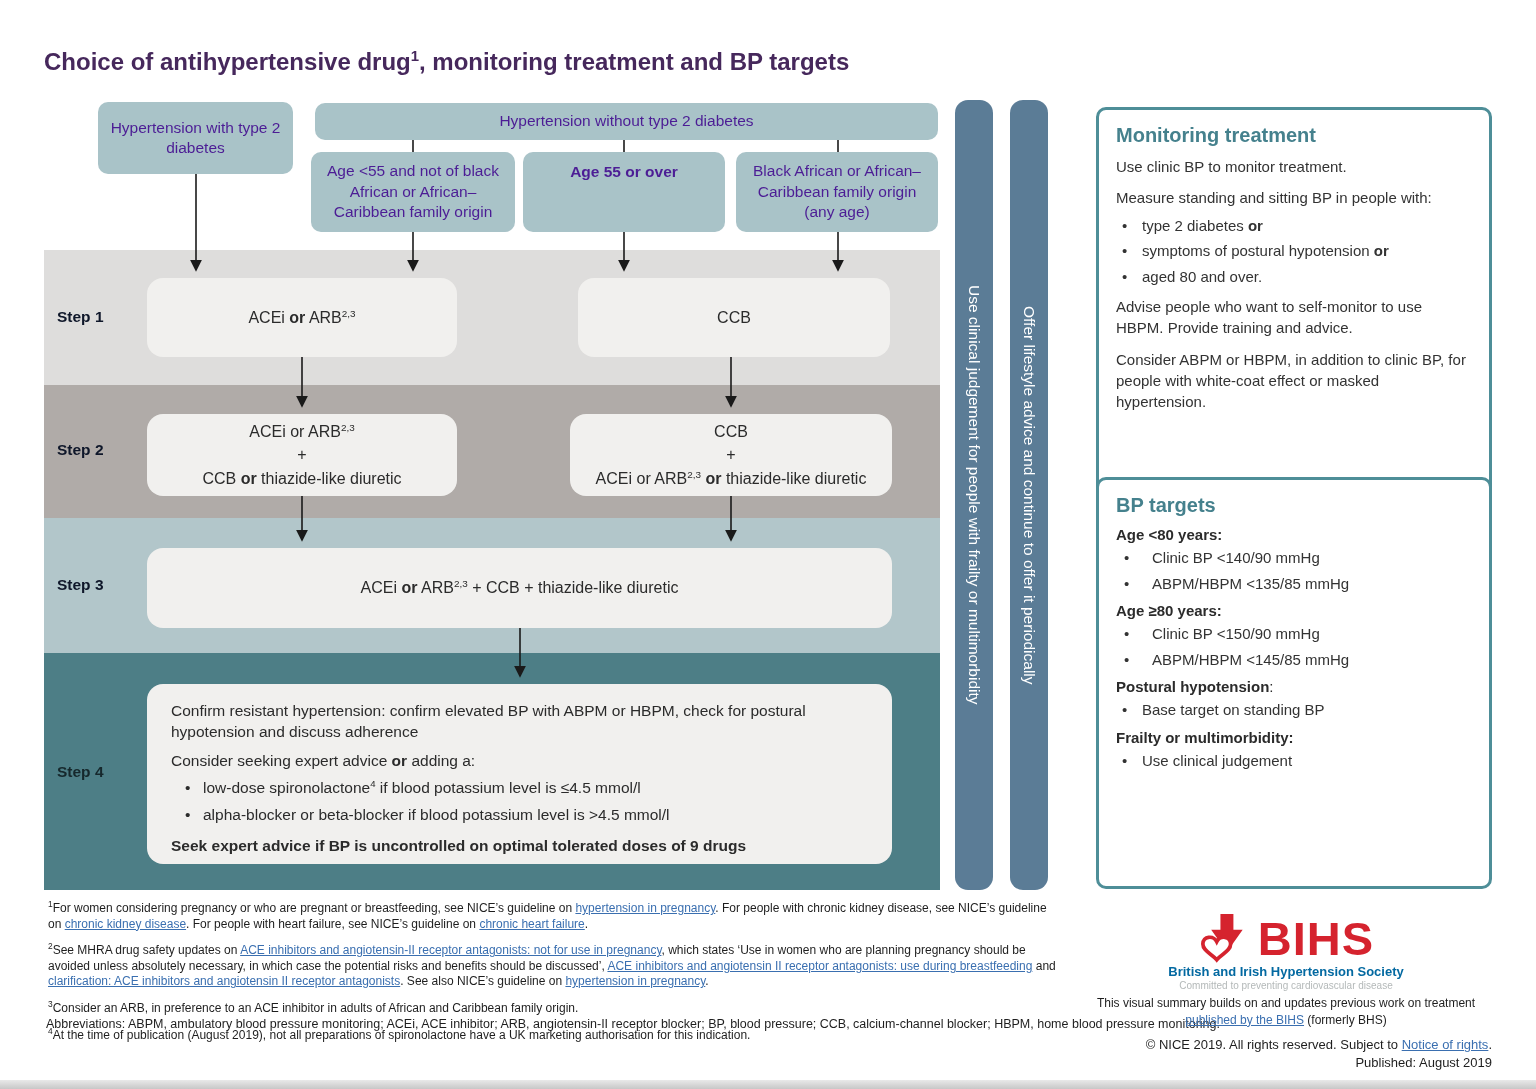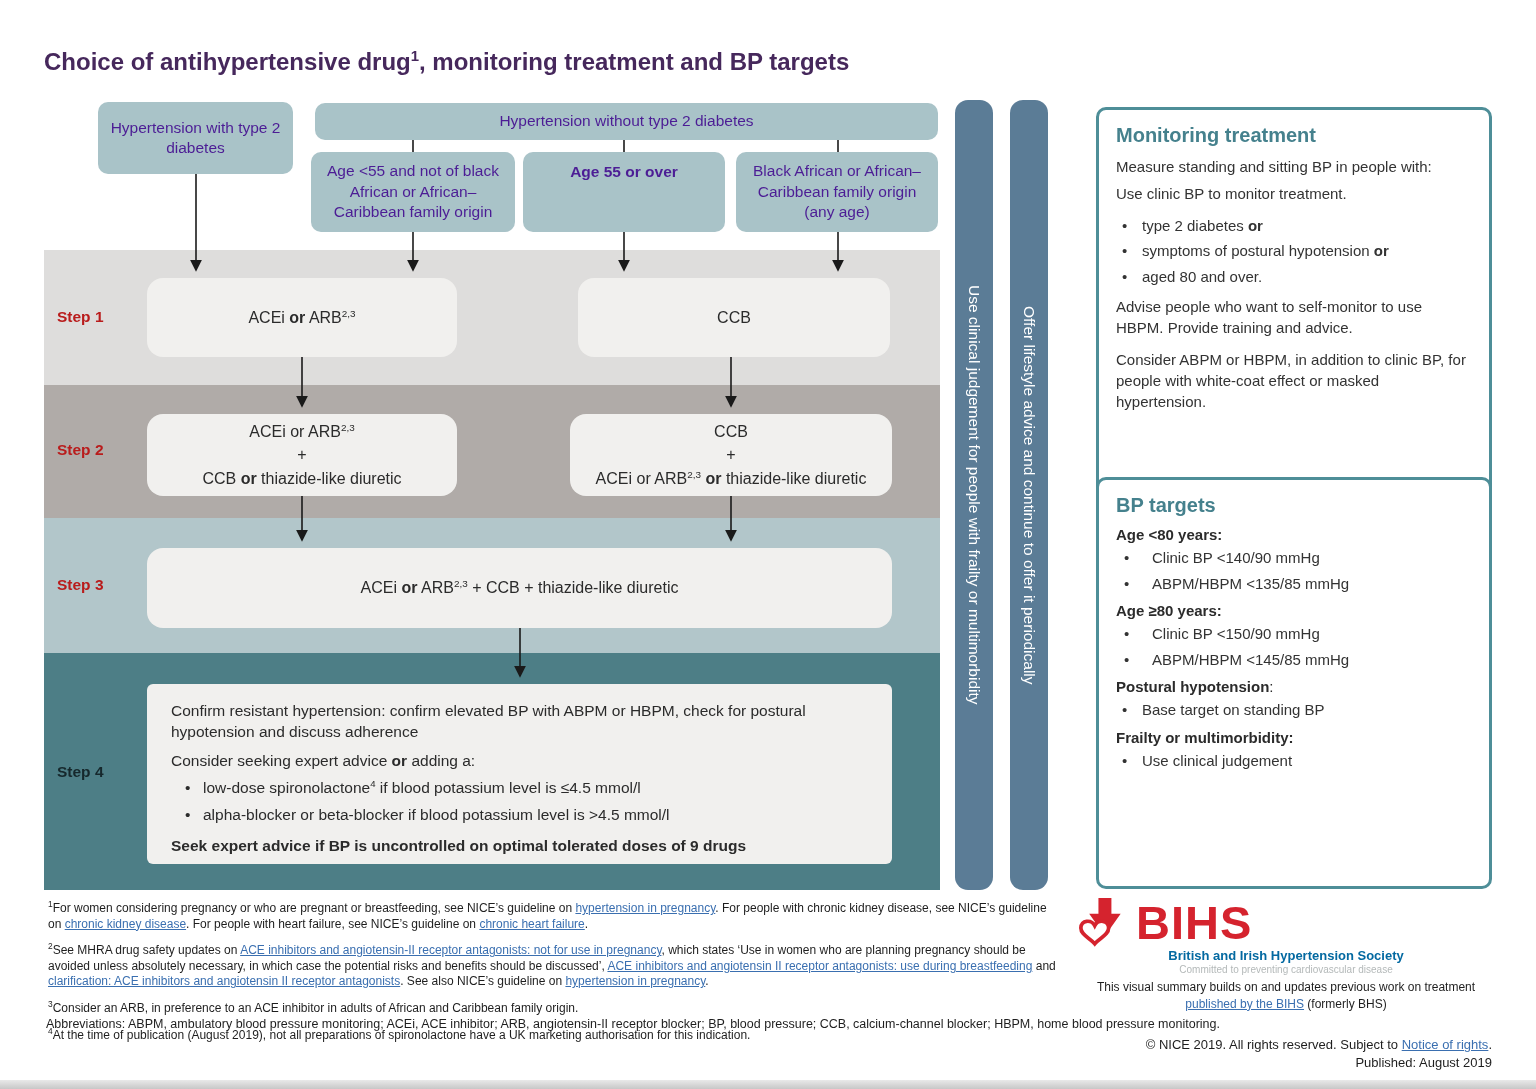--- a/index.html
+++ b/index.html
@@ -8,29 +8,29 @@
   .abs{position:absolute;}
   .main-title{left:44px;top:48px;font-size:24px;font-weight:bold;color:#46285c;}
   .sup{font-size:0.62em;vertical-align:super;line-height:0;}
   
   .topbox{position:absolute;background:#a9c3c8;border-radius:10px;display:flex;
           align-items:center;justify-content:center;text-align:center;
           font-size:15.5px;color:#4c1d95;padding:5px 10px;box-sizing:border-box;line-height:1.32;}
   .topbox.topalign{align-items:flex-start;padding-top:10px;}
   
   .band{position:absolute;left:44px;width:896px;}
-  .steplabel{position:absolute;left:57px;font-weight:bold;font-size:15.5px;color:#b91c1c;}
+  .steplabel{position:absolute;left:57px;font-weight:bold;font-size:15.5px;color:#0f172a;}
   .steplabel.on-teal{color:#16282c;}
   
   .drugbox{position:absolute;background:#f1f0ee;border-radius:16px;display:flex;
            flex-direction:column;align-items:center;justify-content:center;text-align:center;
            font-size:16px;color:#2b2b2b;line-height:1.5;padding:6px 12px;box-sizing:border-box;}
   .b{font-weight:bold;}
   .step4-box{align-items:flex-start;text-align:left;justify-content:flex-start;
-             padding:16px 24px;font-size:15.5px;line-height:1.38;border-radius:6px;}
+             padding:16px 24px;font-size:15.5px;line-height:1.38;}
   .step4-box p{margin:0 0 9px 0;}
   .s4bullet{display:flex;margin:0 0 5px 0;}
   .s4bullet .dot{width:18px;margin-left:14px;flex:none;}
   
   .sidebar{position:absolute;width:38px;height:790px;top:100px;background:#5b7c96;
            border-radius:13px;display:flex;align-items:center;justify-content:center;}
   .sidebar span{writing-mode:vertical-rl;color:#fff;font-size:15.5px;white-space:nowrap;}
   
   .panel{position:absolute;left:1096px;width:396px;border:3px solid #4e8e98;border-radius:10px;
          background:#fff;padding:12px 17px;box-sizing:border-box;}
@@ -42,21 +42,21 @@
   .dot-w2{width:36px;padding-left:8px;box-sizing:border-box;}
   .bp-h{font-size:15px;font-weight:bold;color:#2b2b2b;margin:4px 0 4px 0;}
   
   .fnblock{left:48px;top:899px;width:1014px;}
   .fn{font-size:12px;line-height:1.3;color:#1e1e1e;margin:0 0 9px 0;}
   .fnsup{font-size:0.7em;vertical-align:super;}
   .lnk{color:#3a6fb0;text-decoration:underline;cursor:pointer;}
   .abbrev{left:46px;top:1017px;width:1260px;font-size:12.5px;color:#1e1e1e;}
   
   .bihs{left:1076px;top:897px;width:420px;text-align:center;}
-  .bihs-row{display:flex;align-items:center;gap:4px;}
+  .bihs-row{display:flex;align-items:center;justify-content:center;gap:4px;margin-top:16px;}
   .bihs-initials{font-size:47px;font-weight:bold;color:#d5232e;letter-spacing:1px;line-height:1;}
   .bihs-name{font-size:13px;font-weight:bold;color:#0369a1;margin-top:1px;}
   .bihs-tagline{font-size:10px;color:#b4b9b9;margin-top:1px;}
   .bihs-note{margin-top:4px;font-size:12px;color:#1e1e1e;line-height:1.4;}
   .copyright{left:900px;top:1036px;width:592px;text-align:right;font-size:13px;
              color:#1e1e1e;line-height:1.4;}
   .bottom-strip{left:0;bottom:0;width:1536px;height:9px;
                 background:linear-gradient(#e9e9e9,#c7c7c7);}
   svg.arrows{position:absolute;left:0;top:0;pointer-events:none;}
 </style>
@@ -157,22 +157,22 @@
 
   <div class="sidebar" style="left:955px;">
     <span>Use clinical judgement for people with frailty or multimorbidity</span>
   </div>
   <div class="sidebar" style="left:1010px;">
     <span>Offer lifestyle advice and continue to offer it periodically</span>
   </div>
 
   <div class="panel" style="top:107px;height:433px;">
     <h2>Monitoring treatment</h2>
+    <p>Use clinic BP to monitor treatment.</p>
     <p style="margin-bottom:6px;">Measure standing and sitting BP in people with:</p>
-    <p>Use clinic BP to monitor treatment.</p>
     <div class="brow">
       <span class="dot dot-w1">•</span>
       <span><span>type 2 diabetes </span><span class="b">or</span></span>
     </div>
     <div class="brow">
       <span class="dot dot-w1">•</span>
       <span><span>symptoms of postural hypotension </span><span class="b">or</span></span>
     </div>
     <div class="brow" style="margin-bottom:8px;">
       <span class="dot dot-w1">•</span>

